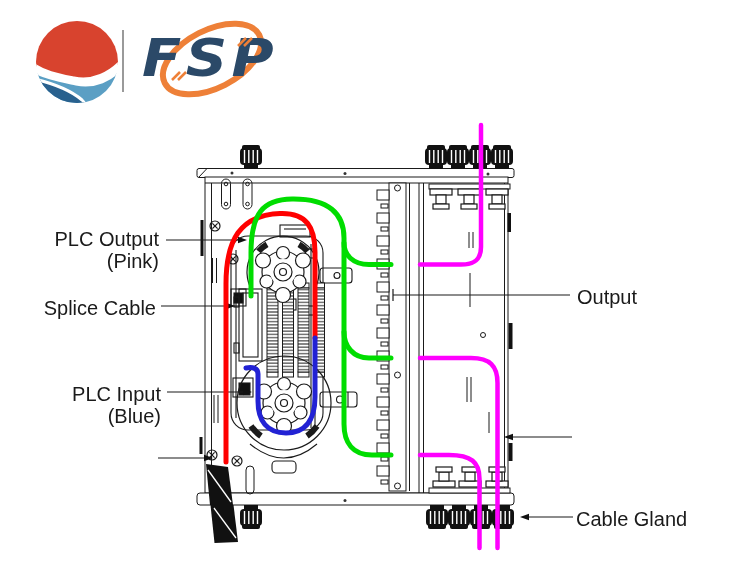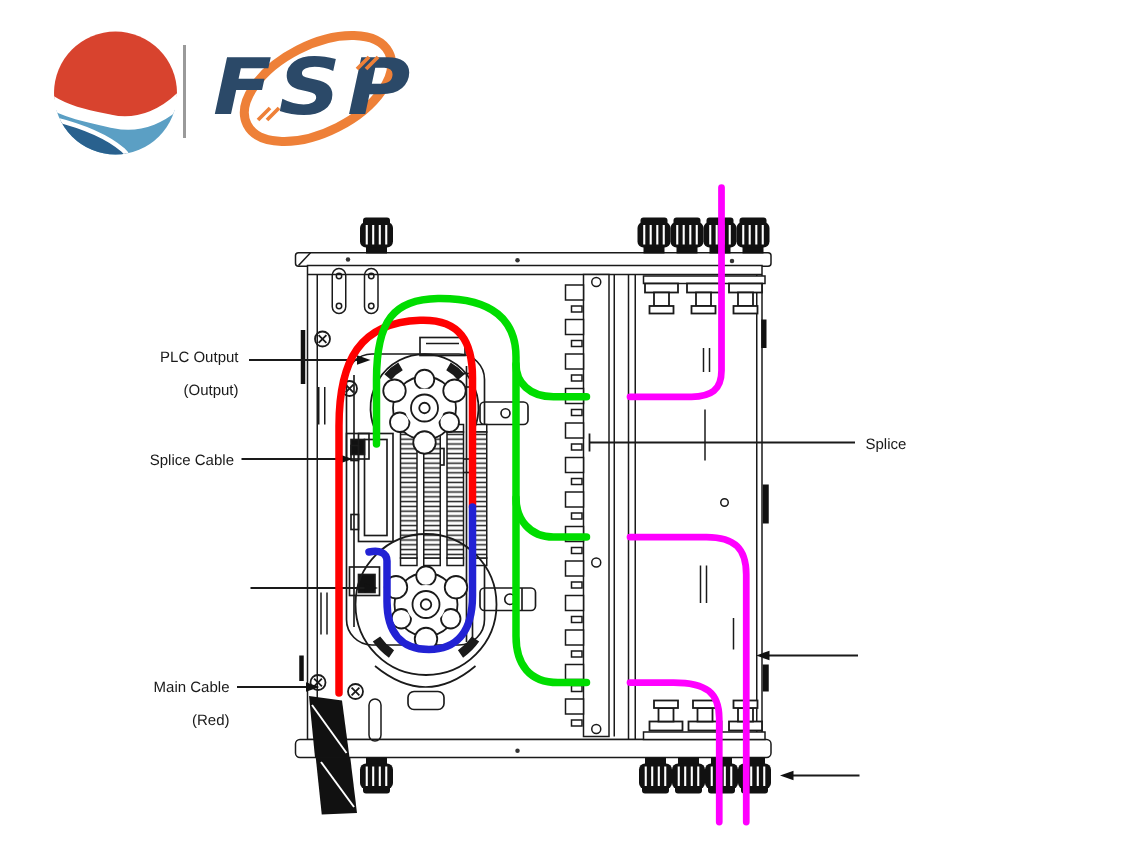--- a/index.html
+++ b/index.html
@@ -1,19 +1,19 @@
 <!DOCTYPE html>
 <html><head>
 <meta charset="utf-8">
 <style>
   html,body{margin:0;padding:0;background:#fff;}
   #page{position:relative;width:750px;height:565px;background:#fff;overflow:hidden;
         font-family:"Liberation Sans", sans-serif;}
   svg{position:absolute;left:0;top:0;}
-  .lbl{position:absolute;font-size:10px;line-height:22px;color:#1a1a1a;white-space:nowrap;}
+  .lbl{position:absolute;font-size:20px;line-height:22px;color:#1a1a1a;white-space:nowrap;}
   .lbl.right{text-align:right;}
   .lbl.left{text-align:left;}
 </style>
 </head>
 <body>
 
 <div id="page">
 
 <svg width="750" height="565" viewBox="0 0 750 565">
   <defs>
@@ -292,26 +292,29 @@
     <path stroke-width="5" stroke="#00dd00" d="M 344,332 C 344,346 353,358 369,358 H 391"></path>
     <path stroke-width="5" stroke="#2222d4" d="M 315,338 V 397 C 315,423 303,433 286,433 C 267,433 258,421 258,401 V 374 C 258,368.5 253,366.5 246,368"></path>
     <path stroke-width="4.5" stroke="#ff00ff" d="M 481,125 V 247 C 481,260 474,264.5 461,264.5 H 420"></path>
     <path stroke-width="4.5" stroke="#ff00ff" d="M 420,358 H 471 C 490,358 497.5,366 497.5,383 V 548"></path>
     <path stroke-width="4.5" stroke="#ff00ff" d="M 420,455 H 449 C 471,455 479.5,462 479.5,479 V 548"></path>
   </g>
 </svg>
 
 <div class="lbl right" style="right:591px;top:228px">
   <span>PLC Output</span><br>
-  <span>(Output)</span>
+  <span>(Pink)</span>
 </div>
 <div class="lbl right" style="right:594px;top:297px">
   <span>Splice Cable</span>
 </div>
-<div class="lbl right" style="right:597px;top:448px">
-  <span>Main Cable</span><br>
-  <span>(Red)</span>
+<div class="lbl right" style="right:589px;top:383px">
+  <span>PLC Input</span><br>
+  <span>(Blue)</span>
 </div>
 <div class="lbl left" style="left:577px;top:286px">
-  <span>Splice</span>
+  <span>Output</span>
+</div>
+<div class="lbl left" style="left:576px;top:508px">
+  <span>Cable Gland</span>
 </div>
 
 </div>
 
 </body></html>

